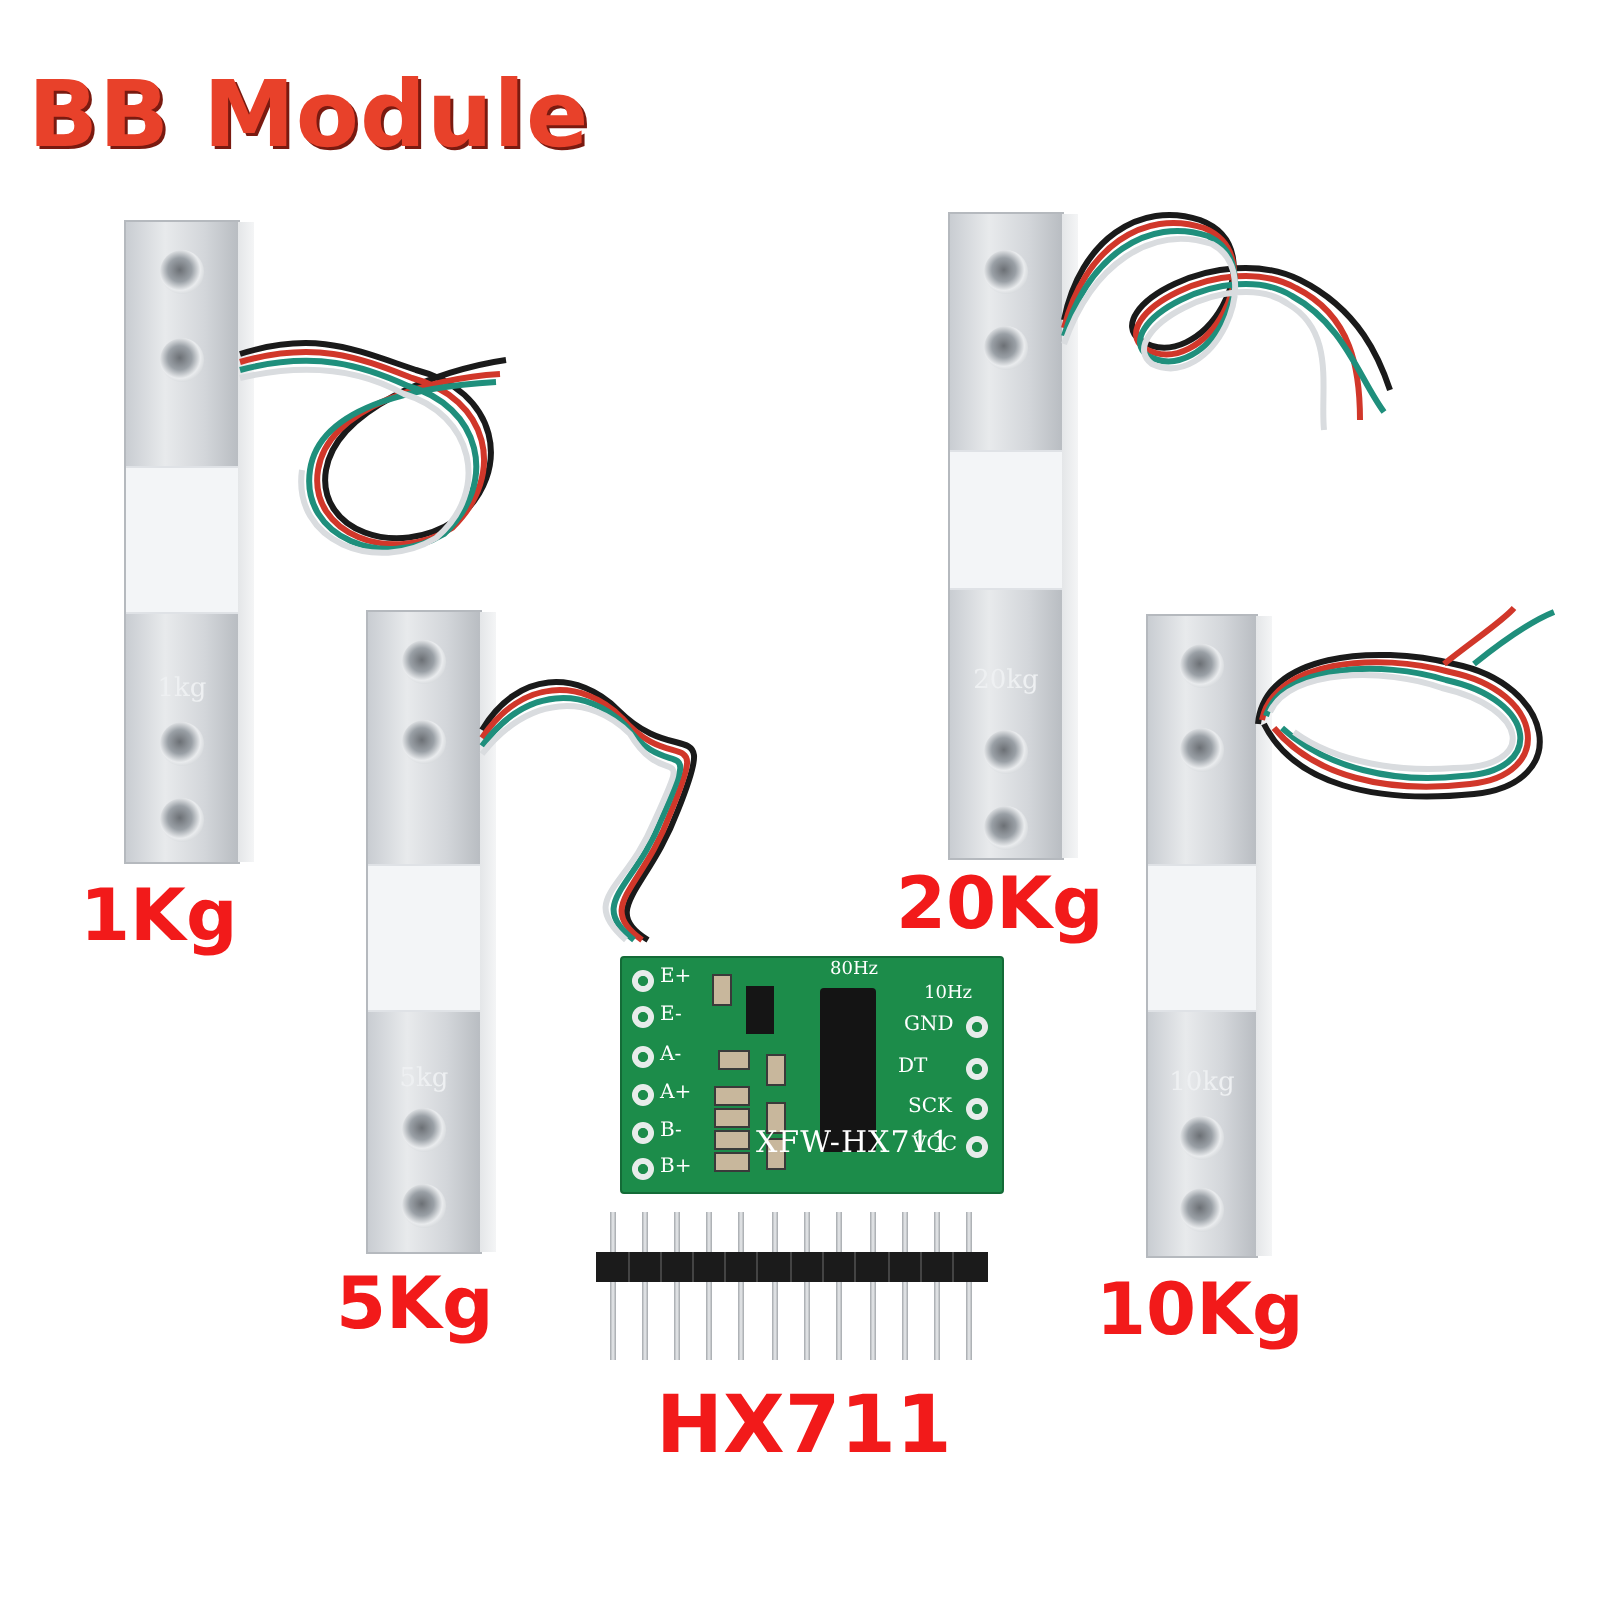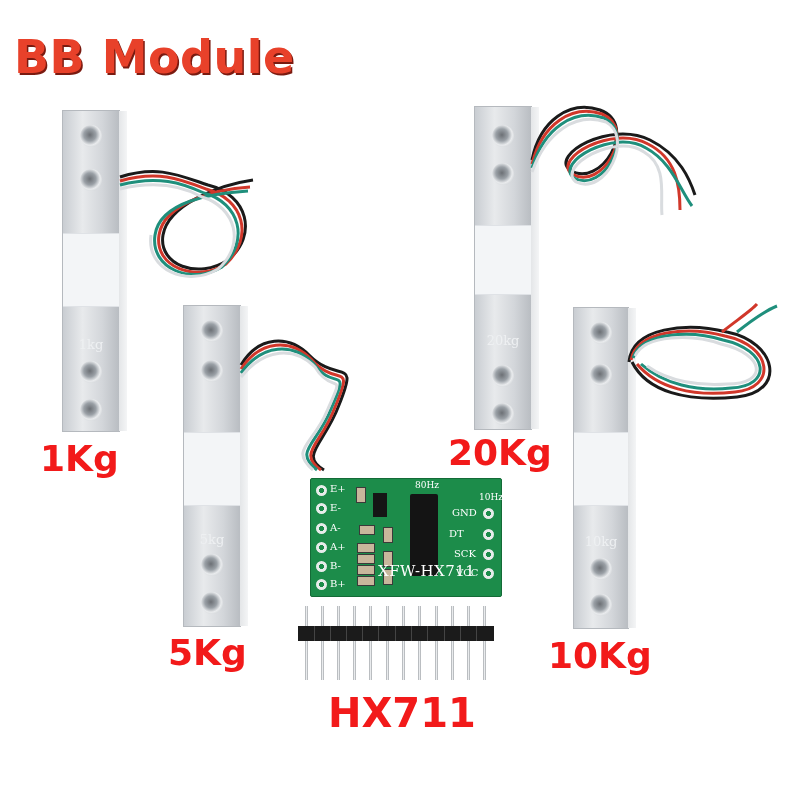--- a/index.html
+++ b/index.html
@@ -136,21 +136,21 @@
   <div class="smd" style="left:72px;top:48px;width:8px;height:14px;"></div>
   <div class="smd" style="left:46px;top:64px;width:16px;height:8px;"></div>
   <div class="smd" style="left:46px;top:75px;width:16px;height:8px;"></div>
   <div class="smd" style="left:46px;top:86px;width:16px;height:8px;"></div>
   <div class="smd" style="left:46px;top:97px;width:16px;height:8px;"></div>
   <div class="smd" style="left:72px;top:72px;width:8px;height:14px;"></div>
   <div class="smd" style="left:72px;top:90px;width:8px;height:14px;"></div>
   <div style="position:absolute;left:62px;top:14px;width:14px;height:24px;background:#151515;"></div>
   <div class="chip"></div>
   <div class="pl" style="left:104px;top:1px;font-size:9px;">80Hz</div>
-  <div class="pl" style="left:168px;top:13px;font-size:9px;">10Hz</div>
+  <div class="pl" style="left:151px;top:13px;font-size:9px;">10Hz</div>
 
   <div class="pin" style="left:172px;top:29px;"></div>
   <div class="pin" style="left:172px;top:50px;"></div>
   <div class="pin" style="left:172px;top:70px;"></div>
   <div class="pin" style="left:172px;top:89px;"></div>
   <div class="pl" style="left:141px;top:28px;">GND</div>
   <div class="pl" style="left:138px;top:49px;">DT</div>
   <div class="pl" style="left:143px;top:69px;">SCK</div>
   <div class="pl" style="left:145px;top:88px;">VCC</div>
 

